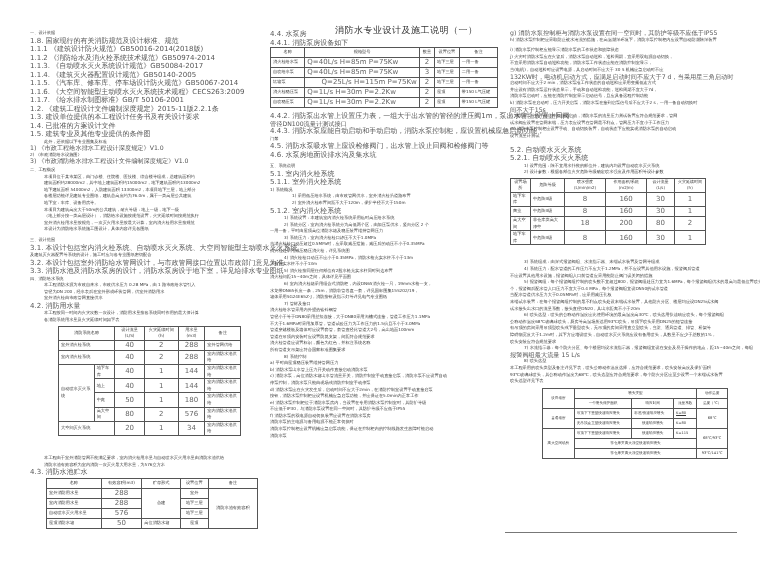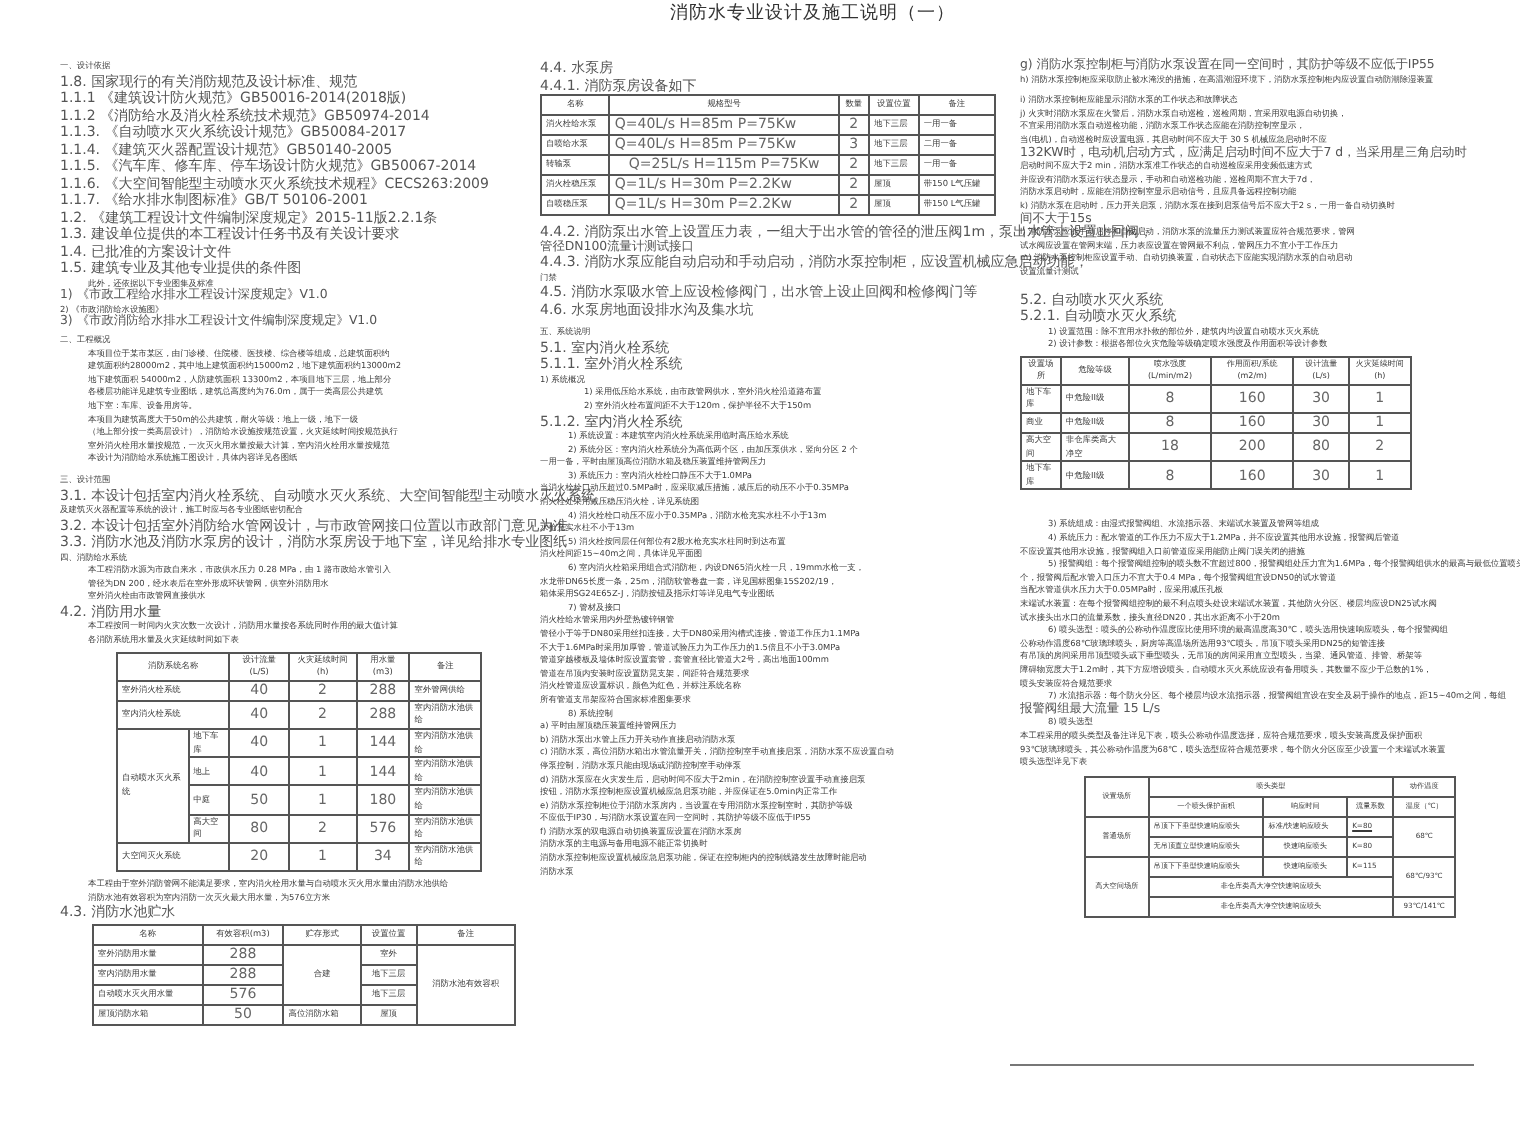--- a/index.html
+++ b/index.html
@@ -1,18 +1,18 @@
 <!DOCTYPE html>
 <html><head>
 <meta charset="utf-8">
 <style>
   html, body { margin: 0; padding: 0; background: #ffffff; }
   body { width: 760px; height: 570px; position: relative; overflow: hidden;
          font-family: "DejaVu Sans", sans-serif; color: #3a3a3a; }
-  .title { position: absolute; left: 335px; top: 0; font-size: 9px; color:#333; letter-spacing: 0.5px; text-align: center; }
+  .title { position: absolute; left: 335px; top: 24px; font-size: 9px; color:#333; letter-spacing: 0.5px; text-align: center; }
   .col { position: absolute; top: 30px; font-size: 4.2px; line-height: 6.6px; color: #3c3c3c; }
   .h { font-size: 7px; line-height: 8.5px; color: #555; font-family: "DejaVu Sans", sans-serif; }
   .p { white-space: nowrap; }
   .ind { padding-left: 14px; }
   .ind2 { padding-left: 22px; }
   .big { font-size: 6.2px; color:#555; }
   table { border-collapse: collapse; font-size: 4.2px; color:#3a3a3a; }
   td, th { border: 0.8px solid #555; padding: 0 2px; height: 9px; font-weight: normal; }
   .num { font-size: 7px; color:#666; text-align:center; }
   .sm  { font-size: 4px; }
@@ -65,21 +65,21 @@
     <div class="p">本工程消防水源为市政自来水，市政供水压力 0.28 MPa，由 1 路市政给水管引入</div>
     <div class="p">管径为DN 200，经水表后在室外形成环状管网，供室外消防用水</div>
     <div class="p">室外消火栓由市政管网直接供水</div>
   </div>
   <div class="p h">4.2.  消防用水量</div>
   <div class="ind">
     <div class="p">本工程按同一时间内火灾次数一次设计，消防用水量按各系统同时作用的最大值计算</div>
     <div class="p">各消防系统用水量及火灾延续时间如下表</div>
   </div>
 
-  <table style="margin:2px 0 3px 28px; width:183px;">
+  <table style="margin:2px 0 19px 28px; width:183px;">
     <tbody>
         <tr>
       <th colspan="2">消防系统名称</th>
       <th>设计流量(L/S)</th>
       <th>火灾延续时间(h)</th>
       <th>用水量(m3)</th>
       <th>备注</th>
     </tr>
     <tr>
       <td colspan="2">室外消火栓系统</td>
@@ -198,21 +198,21 @@
     </tr>
     <tr>
       <td>自喷给水泵</td>
       <td class="num" style="text-align:left">Q=40L/s H=85m P=75Kw</td>
       <td class="num">3</td>
       <td>地下三层</td>
       <td>二用一备</td>
     </tr>
     <tr>
       <td>转输泵</td>
-      <td class="num" style="text-align:center">Q=25L/s H=115m P=75Kw</td>
+      <td class="num" style="text-align:right">Q=25L/s H=115m P=75Kw</td>
       <td class="num">2</td>
       <td>地下三层</td>
       <td>一用一备</td>
     </tr>
     <tr>
       <td>消火栓稳压泵</td>
       <td class="num" style="text-align:left">Q=1L/s H=30m P=2.2Kw</td>
       <td class="num">2</td>
       <td>屋顶</td>
       <td>带150 L气压罐</td>

